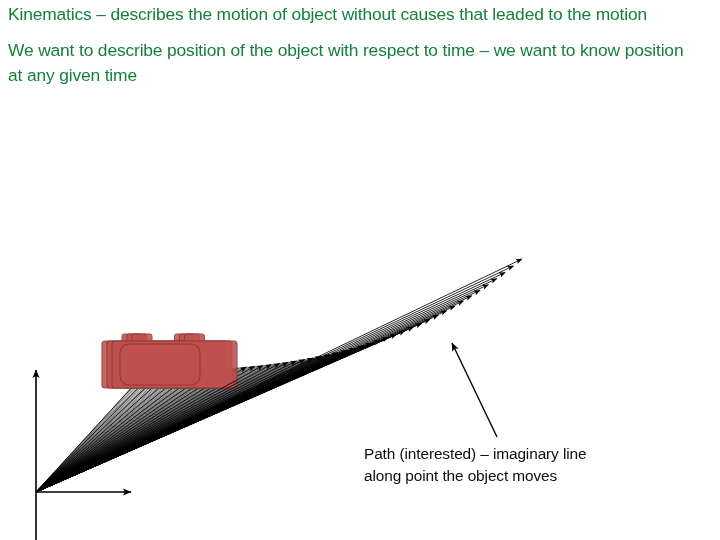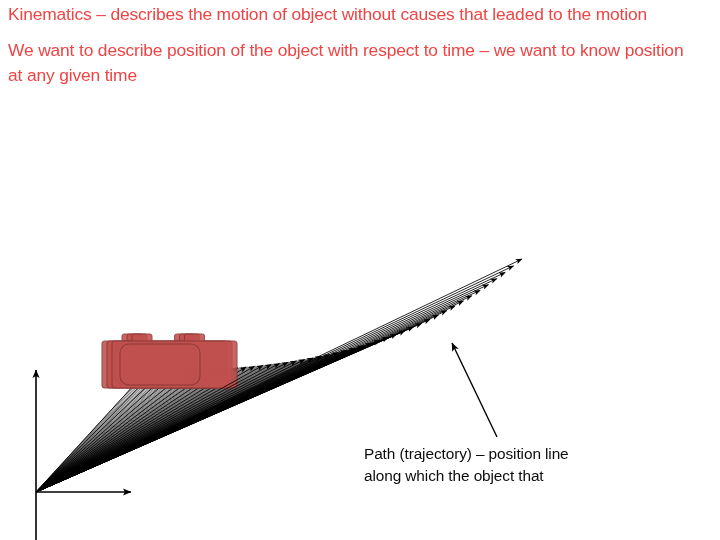--- a/index.html
+++ b/index.html
@@ -21,21 +21,21 @@
   #bullets {
     position: absolute;
     left: 8px;
     top: 2px;
     width: 700px;
   }
   .bullet {
     font-size: 17.4px;
     line-height: 25px;
     letter-spacing: -0.15px;
-    color: #ef4444;
+    color: #15803d;
     margin: 0 0 11px 0;
     white-space: normal;
   }
   .bullet.b1 { width: 700px; }
   .bullet.b2 { width: 690px; }
   .bullet.b3 { width: 690px; }
 
   
   #figure {
     position: absolute;
@@ -282,15 +282,15 @@
         <line x1="36" y1="492" x2="36" y2="540" stroke="#000000" stroke-width="1.6"></line>
         <line x1="36" y1="492" x2="36" y2="370" stroke="#000000" stroke-width="1.6" marker-end="url(#axtip)"></line>
         <line x1="36" y1="492" x2="131" y2="492" stroke="#000000" stroke-width="1.6" marker-end="url(#axtip)"></line>
       </g>
 
     <line id="leader" stroke="#000000" stroke-width="1.4" marker-end="url(#leadtip)" x1="497" y1="437" x2="452" y2="343"></line>
   </svg>
 </div>
 
 <div id="caption">
-  <div>Path (trajectory) – position line</div>
-  <div>along which the object that</div>
+  <div>Path (interested) – imaginary line</div>
+  <div>along point the object moves</div>
 </div>
 
 </body></html>

